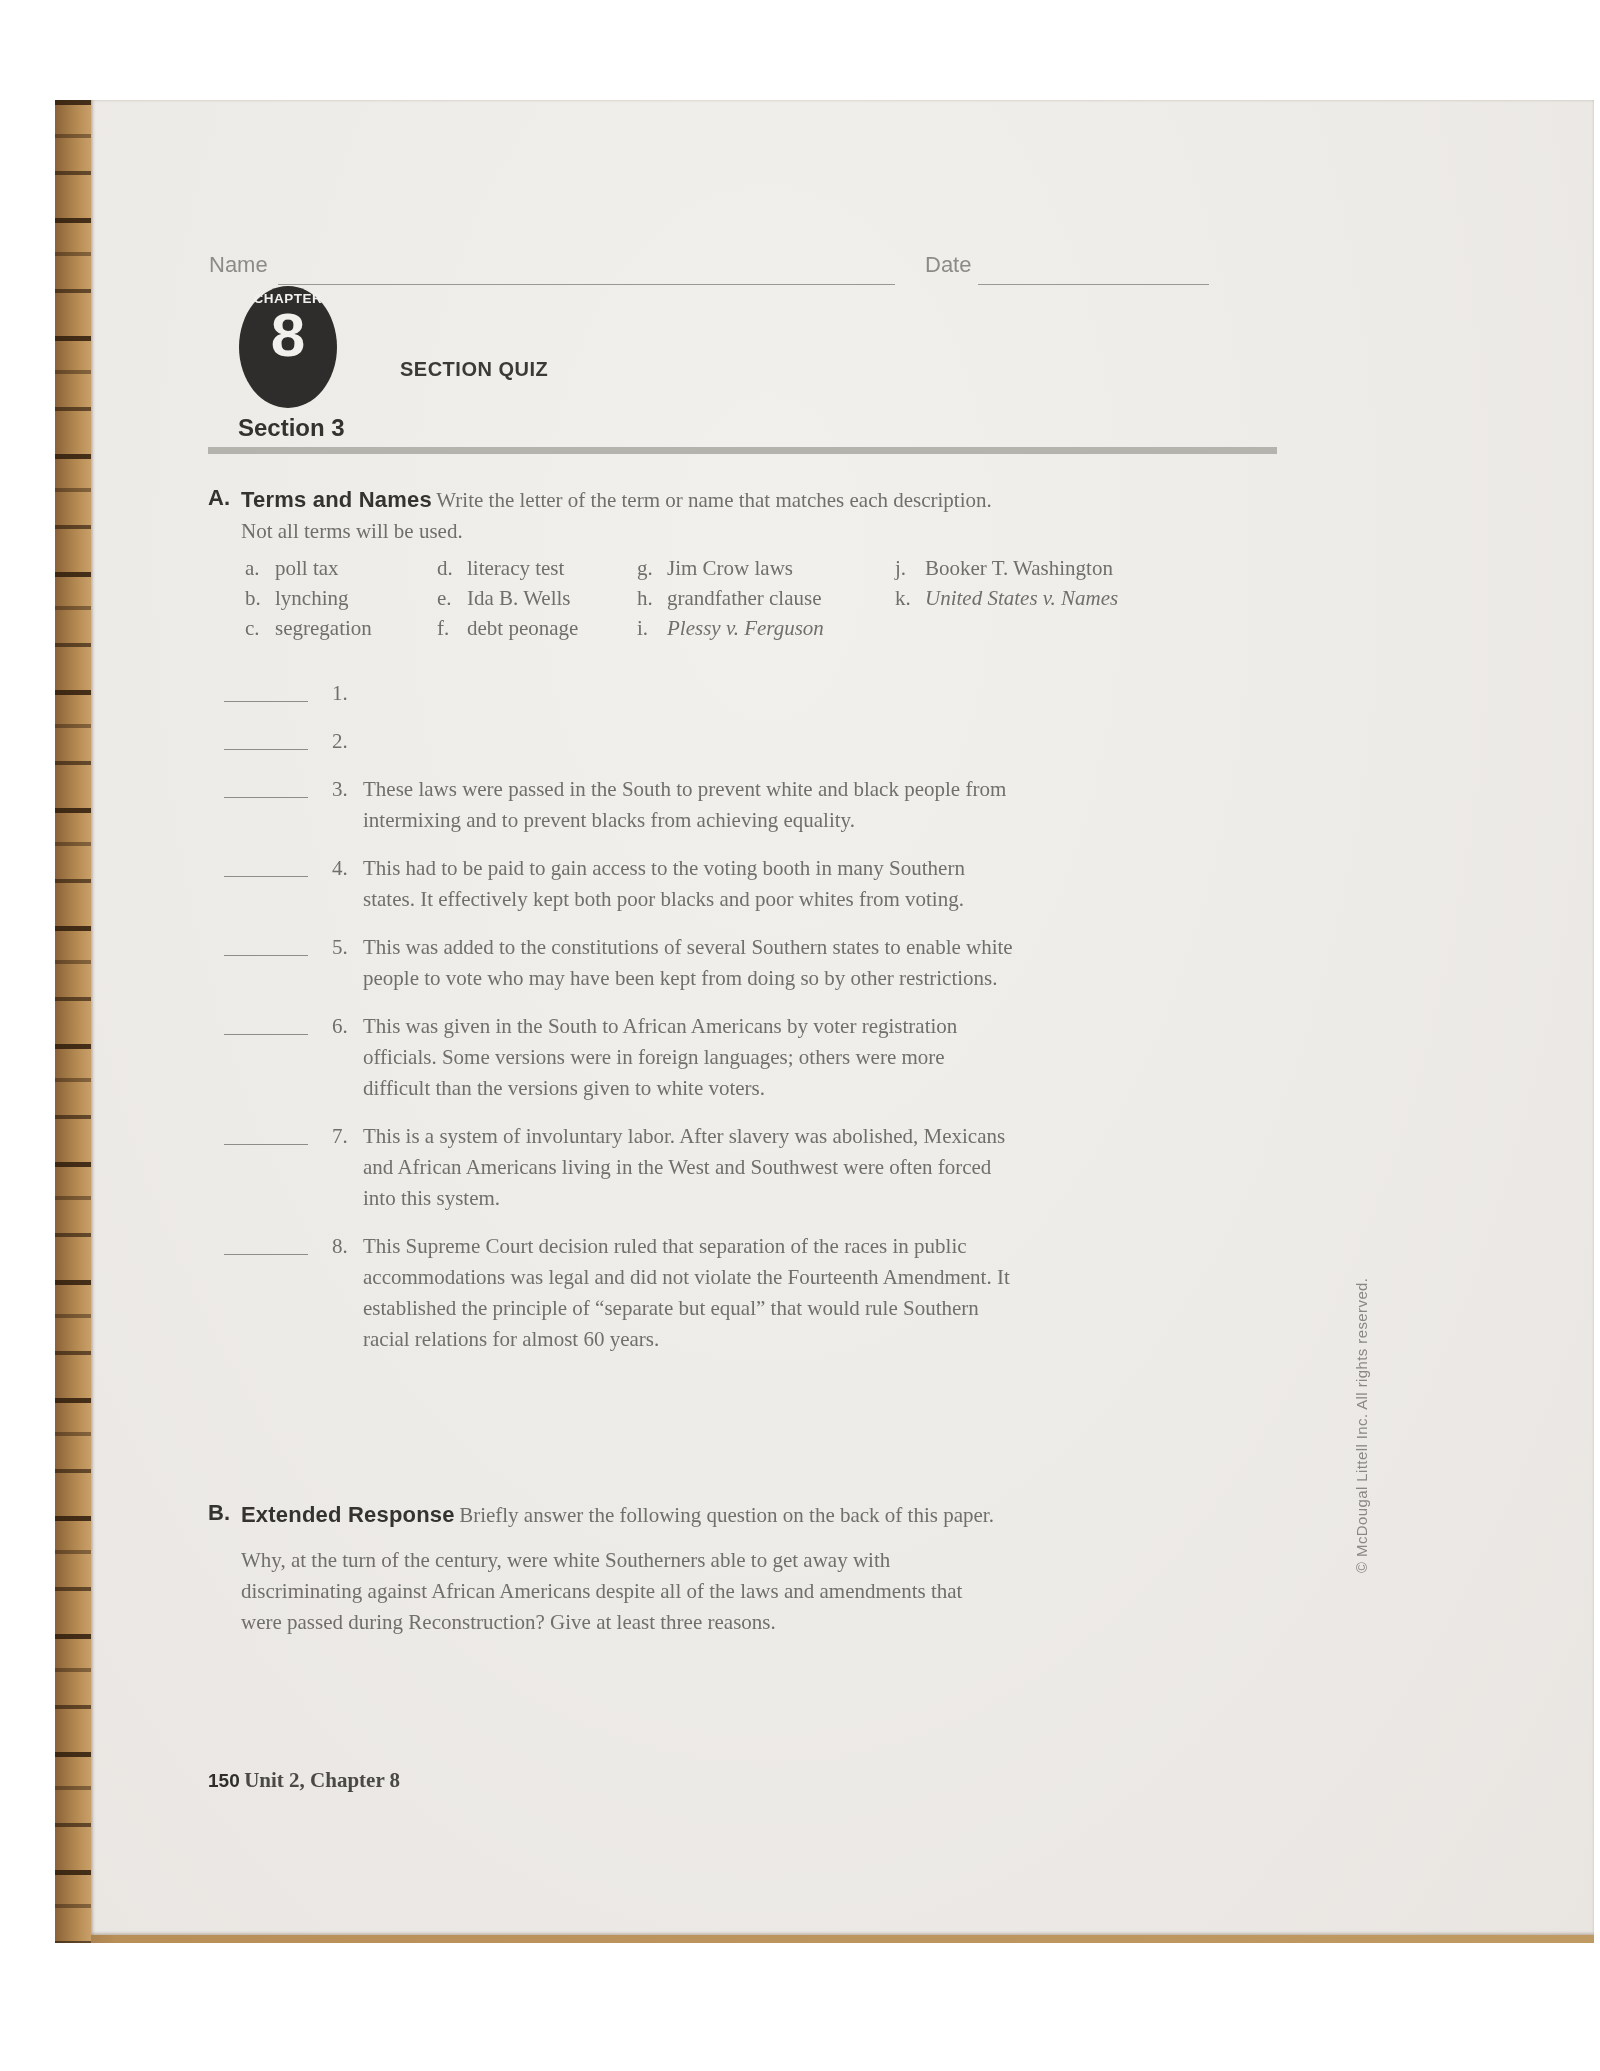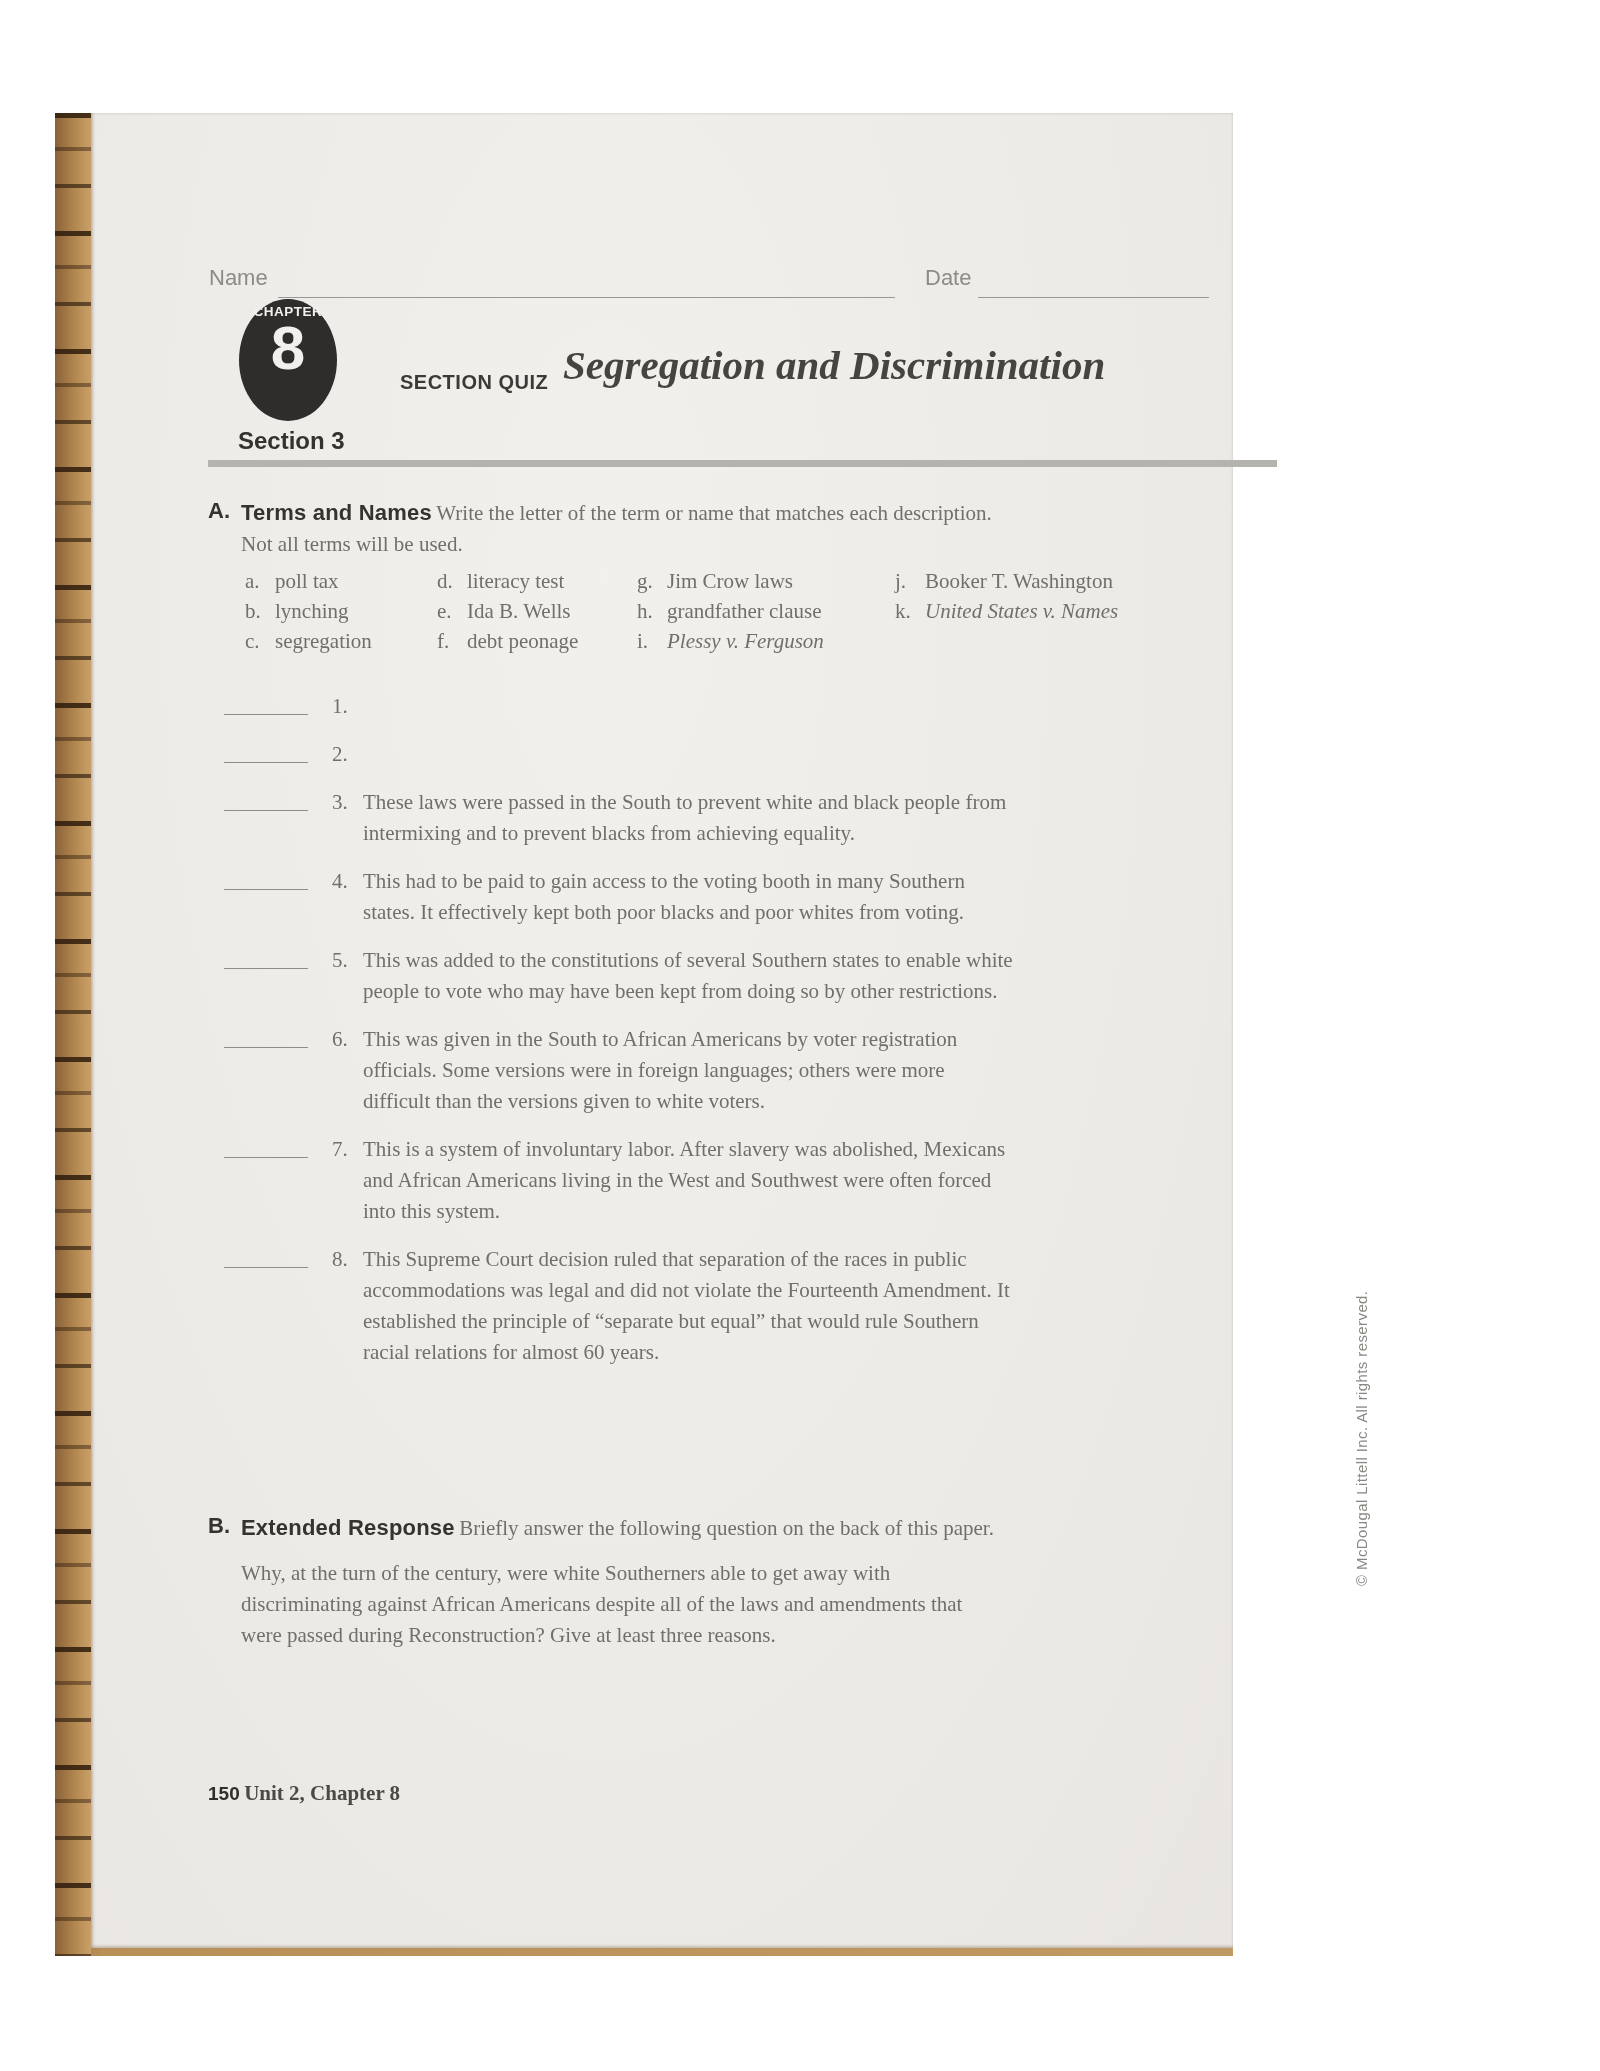--- a/index.html
+++ b/index.html
@@ -1,18 +1,18 @@
 <!DOCTYPE html>
 <html><head>
 <meta charset="utf-8">
 <style>
   * { margin:0; padding:0; box-sizing:border-box; }
   html,body { width:1600px; height:2071px; background:#ffffff; overflow:hidden;
               font-family:"Liberation Sans", sans-serif; }
-  .photo { position:absolute; left:55px; top:113px; width:1178px; height:1843px;
+  .photo { position:absolute; left:55px; top:100px; width:1539px; height:1843px;
            background:linear-gradient(90deg,#9a7446 0%, #b98f58 4%, #c09a63 100%); }
   .binding { position:absolute; left:0; top:0; width:36px; height:100%;
              background:
                repeating-linear-gradient(180deg,
                  rgba(46,28,12,.85) 0 5px, rgba(46,28,12,0) 5px 34px,
                  rgba(46,28,12,.45) 34px 38px, rgba(46,28,12,0) 38px 71px,
                  rgba(46,28,12,.65) 71px 75px, rgba(46,28,12,0) 75px 118px),
                linear-gradient(90deg,#8a6238 0%, #b58a52 60%, #caa06a 100%);
            }
   .paper { position:absolute; left:36px; top:0; right:0; bottom:8px;
@@ -78,21 +78,20 @@
     <div class="writeline" style="left:187px;top:184px;width:617px;"></div>
     <span class="lbl" style="position:absolute;left:834px;top:152px;">Date</span>
     <div class="writeline" style="left:887px;top:184px;width:231px;"></div>
 
     <div class="badge">
       <span class="chap">CHAPTER</span>
       <span class="num">8</span>
     </div>
     <div class="section-label">Section 3</div>
     <div class="quiz-kicker">SECTION QUIZ</div>
-    <div class="quiz-title">Segregation and Discrimination</div>
     <div class="rule"></div>
 
     <div class="part" id="part-a" style="top:385px; width:793px;">
       <div class="hang">
         <span class="plabel">A.</span>
         <span class="phead">Terms and Names</span>
         <span class="pinstr"> <span>Write the letter of the term or name that matches each description. Not all terms will be used.</span></span>
       </div>
     </div>
 

